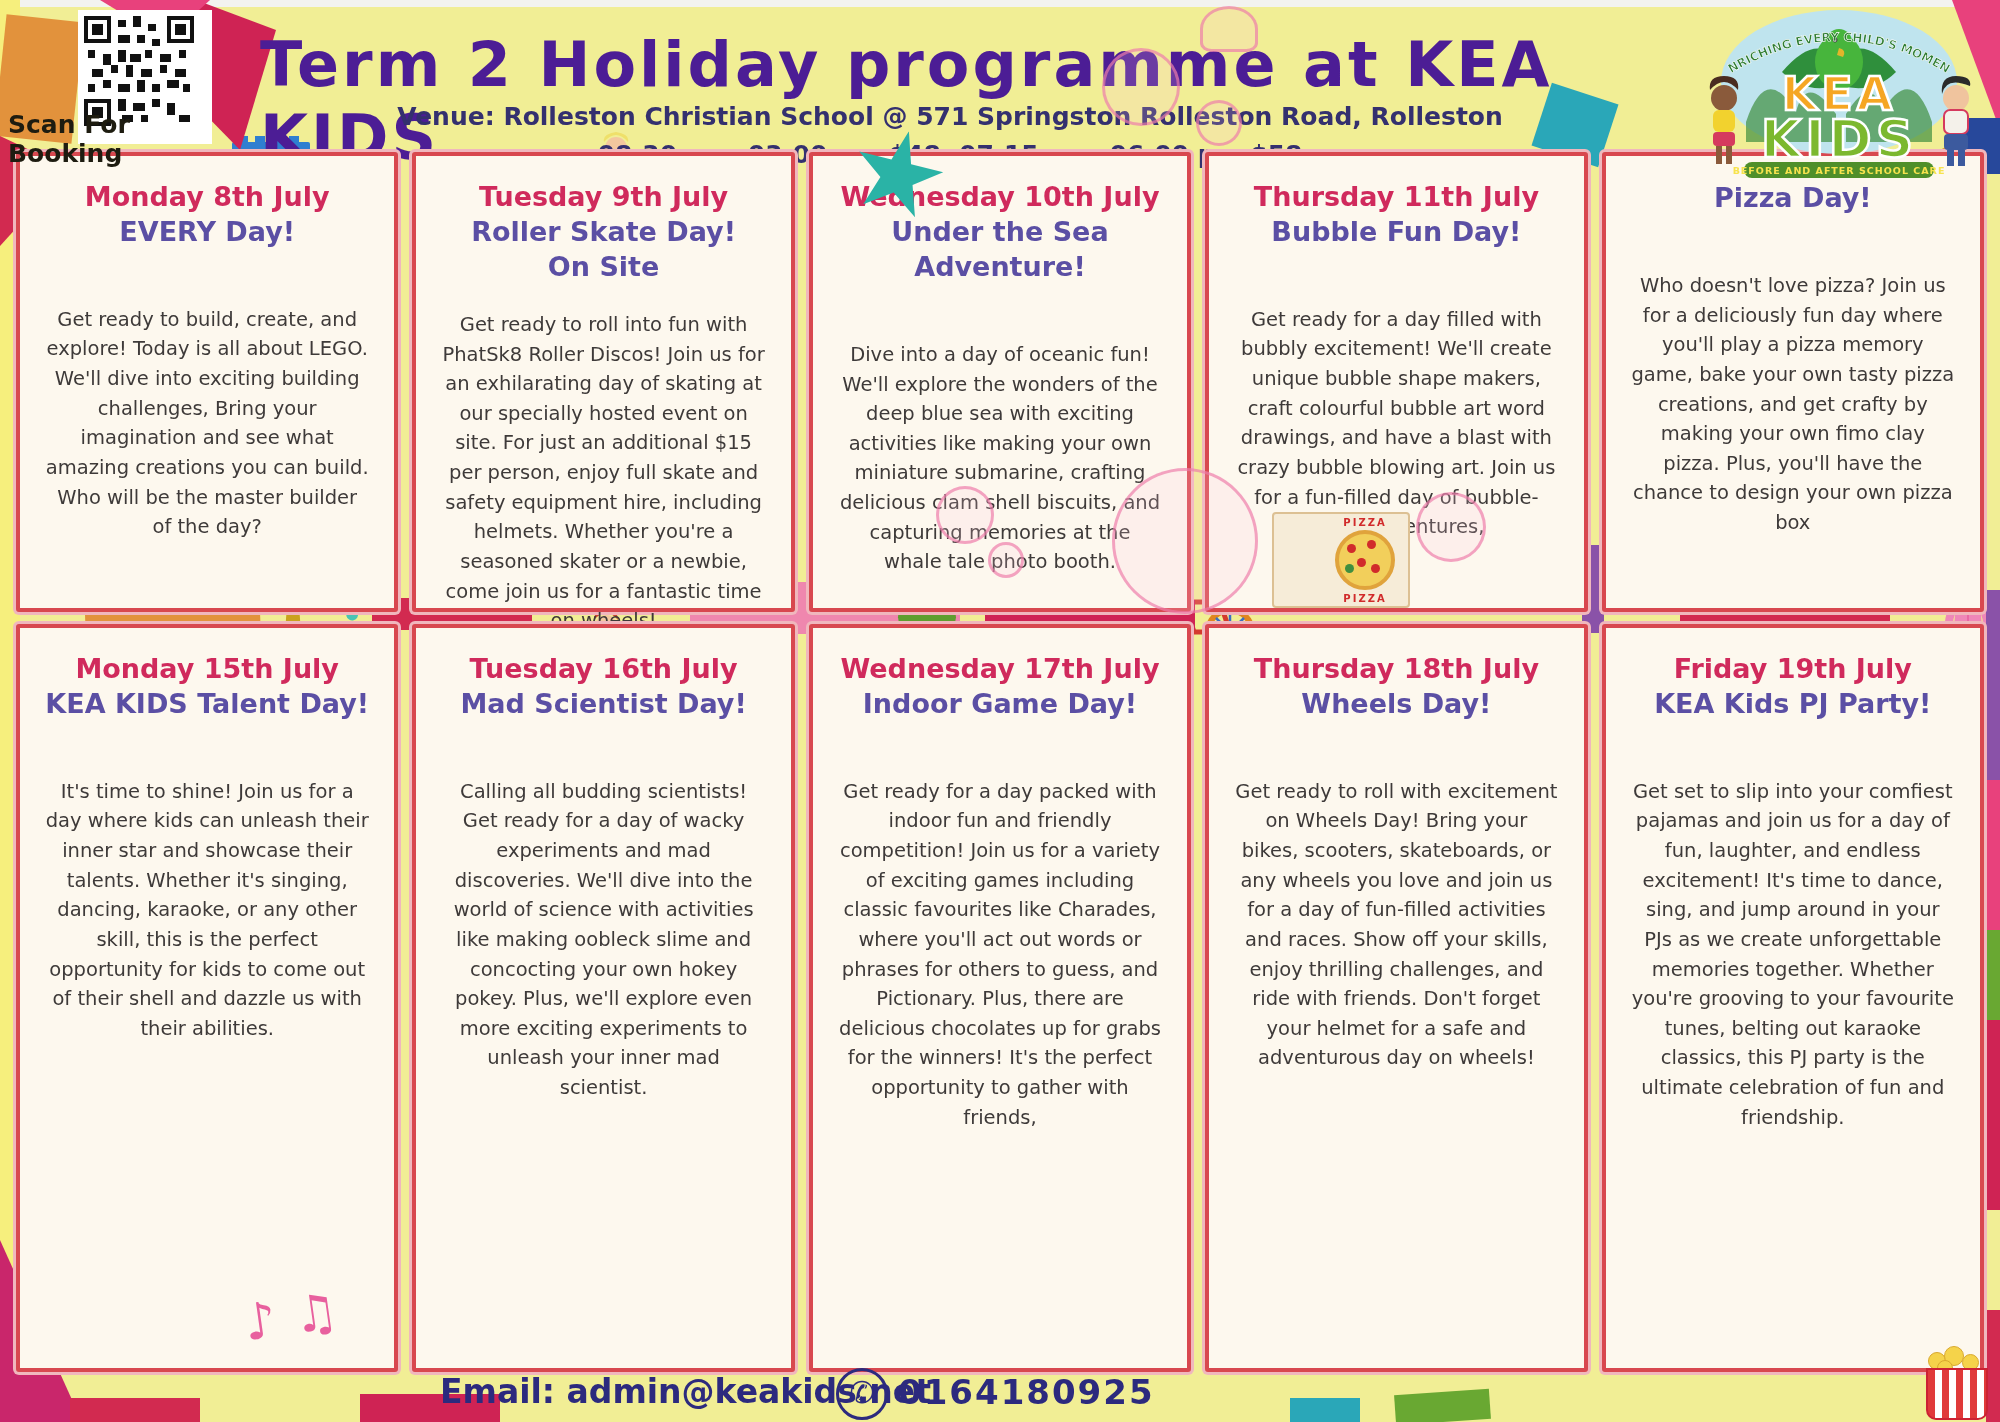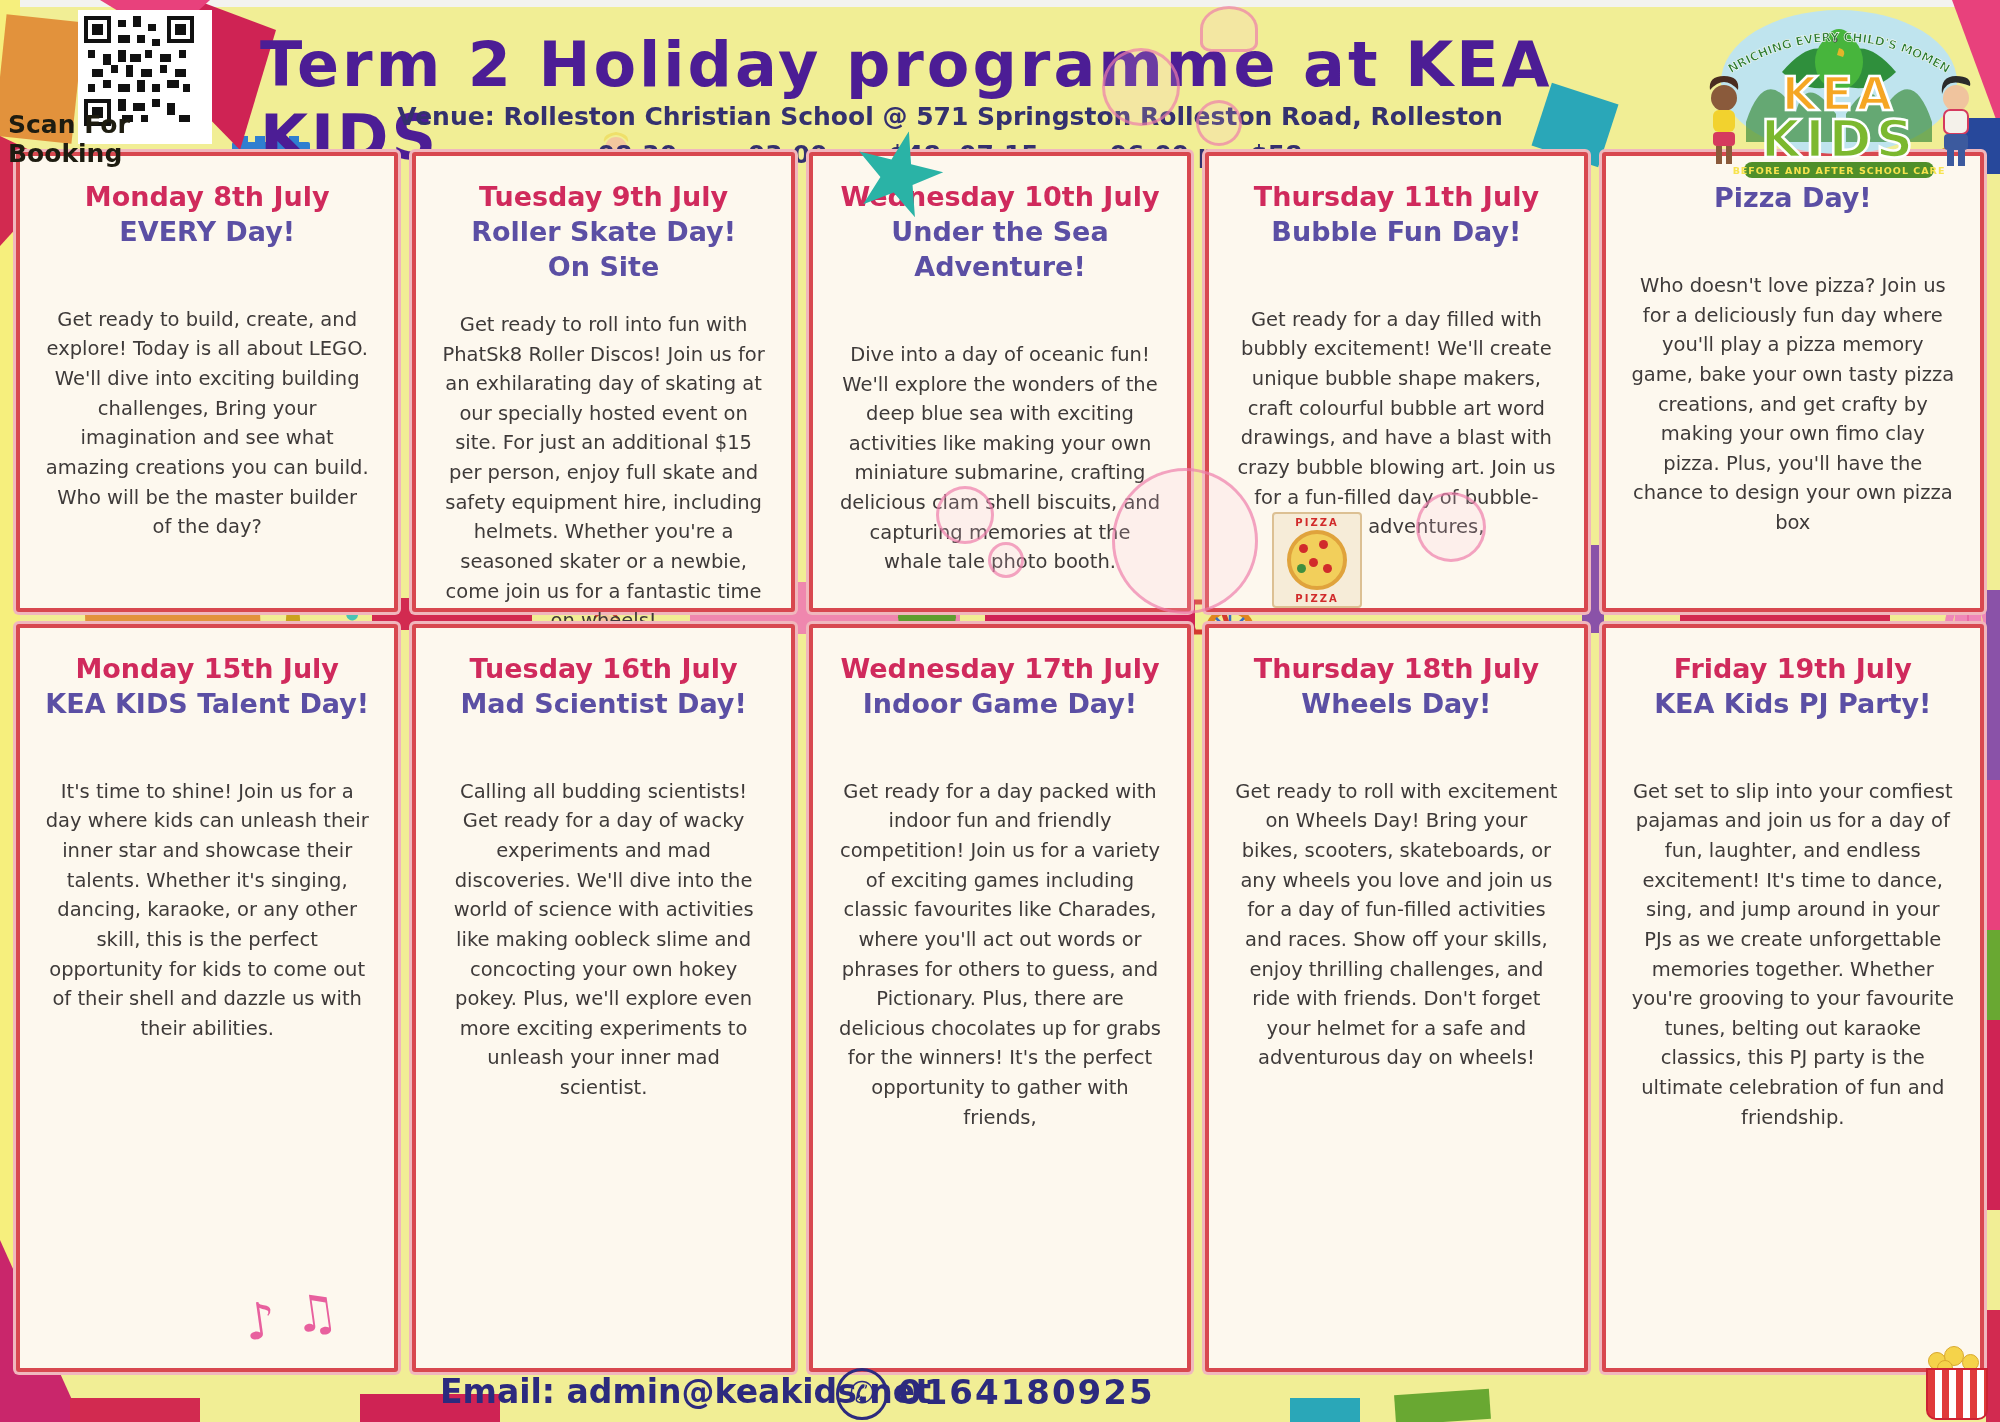--- a/index.html
+++ b/index.html
@@ -43,21 +43,21 @@
   .star{position:absolute;background:#2ab3a6;
       clip-path:polygon(50% 0%,61% 35%,97% 35%,68% 57%,79% 91%,50% 70%,21% 91%,32% 57%,3% 35%,39% 35%);
       z-index:3;}
   .notes{position:absolute;color:#e8609e;font-size:50px;font-weight:bold;z-index:3;
       transform:rotate(-8deg);}
   .popcorn{position:absolute;width:58px;height:48px;z-index:3;
       background:repeating-linear-gradient(90deg,#e03a3a 0 7px,#fff 7px 14px);
       border-radius:0 0 10px 10px;border:2px solid #c23;}
   .pop{position:absolute;background:#f5d34a;border-radius:50%;border:1px solid #d9a92f;z-index:3;}
   .pizza-box{position:absolute;width:86px;height:92px;background:#f6ecd8;border:2px solid #dcc093;
-      border-radius:4px;z-index:3;text-align:center;}
+      border-radius:4px;z-index:3;text-align:center;padding-left:48px;}
   .pizza-box .lbl{color:#d12b2b;font-size:10px;font-weight:bold;letter-spacing:2px;margin-top:3px;}
   .pizza-disc{width:52px;height:52px;border-radius:50%;background:#f2cf5b;border:4px solid #e0a33c;
       margin:2px auto;position:relative;}
   .pepp{position:absolute;width:9px;height:9px;border-radius:50%;background:#d12b2b;}
   .leaf{position:absolute;background:#5f9e2f;border-radius:50% 50% 50% 50%/60% 60% 40% 40%;z-index:1;}
 </style>
 </head>
 <body>
 
 <div class="page">

